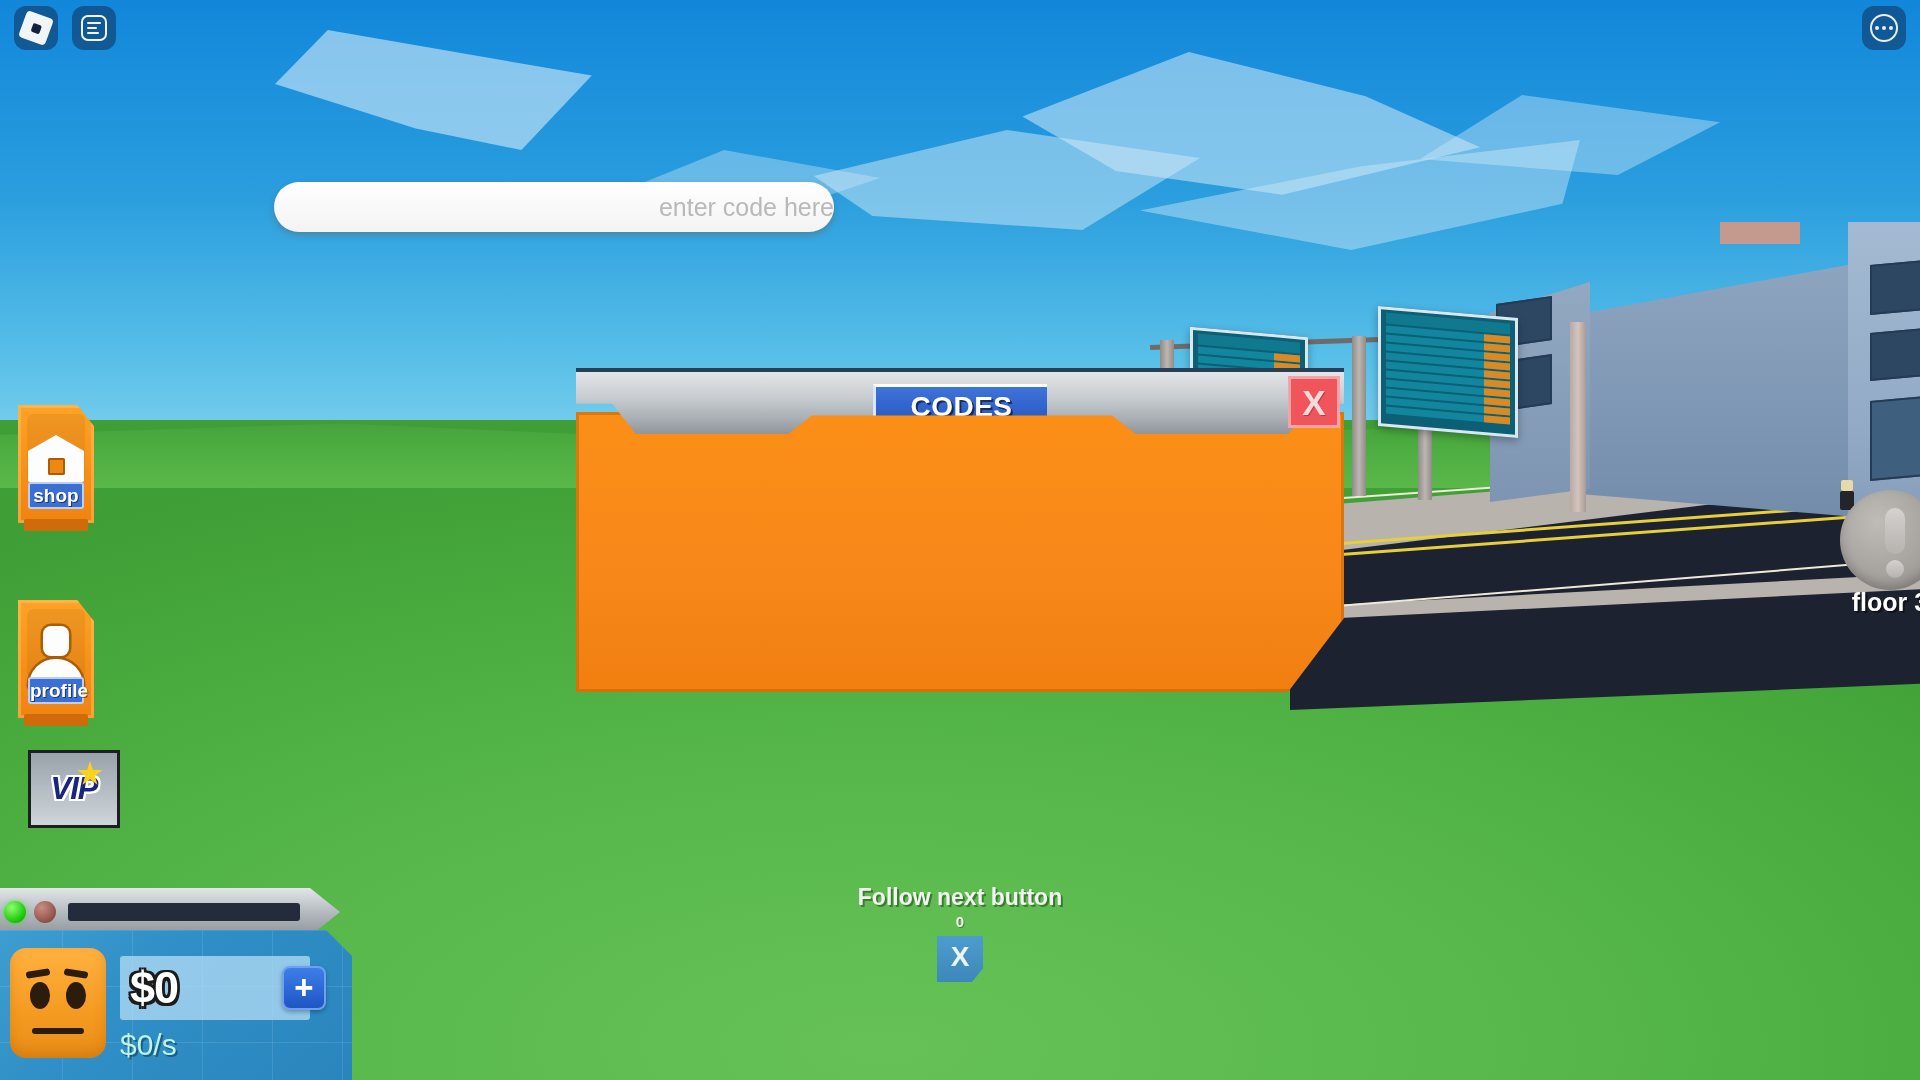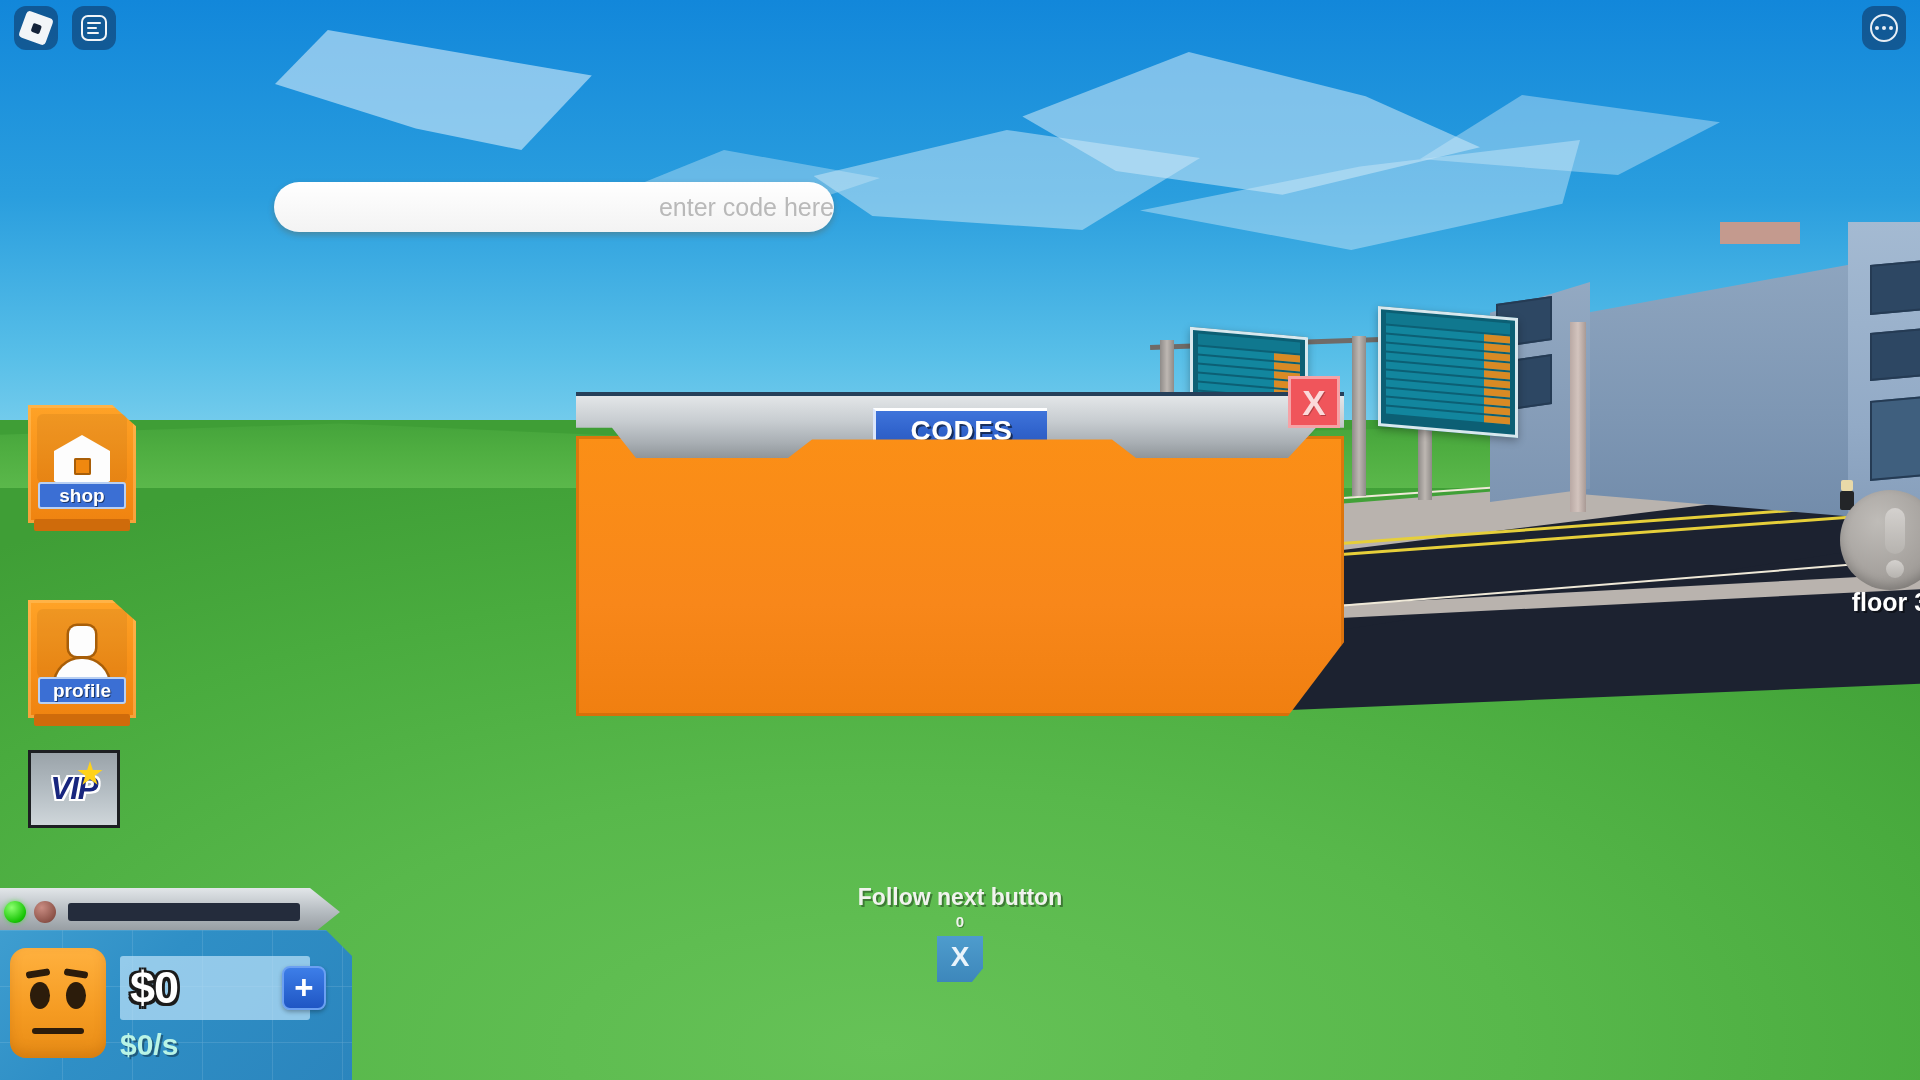--- a/index.html
+++ b/index.html
@@ -162,21 +162,21 @@
   .sheet span { display:block; height:2px; background:#f2f5f8; border-radius:1px; }
   .sheet span:nth-child(1){width:100%} .sheet span:nth-child(2){width:72%} .sheet span:nth-child(3){width:86%}
   .dots-circle {
     width:28px; height:28px; border:2.5px solid #e8eef5; border-radius:50%;
     display:flex; align-items:center; justify-content:center; gap:3px;
   }
   .dots-circle i { width:4px; height:4px; border-radius:50%; background:#e8eef5; display:block; }
 
   
   .side-btn {
-    position:absolute; left:28px; width:108px; height:118px; cursor:pointer;padding-left:42px;
+    position:absolute; left:18px; width:76px; height:118px; cursor:pointer;padding-left:42px;
   }
   .side-btn .plate {
     position:absolute; inset:0;
     background:linear-gradient(180deg,#ffa327 0%,#f78f17 58%,#ef8310 100%);
     clip-path:polygon(0 0, 78% 0, 100% 18%, 100% 100%, 0 100%);
     box-shadow:inset 0 0 0 3px rgba(255,200,110,.45);
   }
   .side-btn .inner {
     position:absolute; left:9px; top:9px; right:9px; bottom:40px;
     background:rgba(0,0,0,.06);
@@ -283,21 +283,21 @@
       0 -2.5px 0 #1b1b1b, 0 2.5px 0 #1b1b1b, -2.5px 0 0 #1b1b1b, 2.5px 0 0 #1b1b1b;
   }
   .cash-plus {
     position:absolute; left:290px; top:36px; width:44px; height:44px; border-radius:8px;
     background:linear-gradient(180deg,#3d7ee8,#1f56c4); border:2px solid #6ba0f2;
     color:#fff; font-size:33px; font-weight:bold; line-height:39px; text-align:center;
     cursor:pointer; box-shadow:0 2px 4px rgba(0,0,0,.3);
   }
   .cash-rate {
     position:absolute; left:128px; top:98px;
-    font-size:30px; font-weight:bold; color:#b9f4e6;
+    font-size:30px; font-weight:normal; color:#b9f4e6;
     text-shadow:2px 2px 0 rgba(0,0,0,.35);
   }
 
   
   .center-status { position:absolute; left:0; top:884px; width:1920px; text-align:center; }
   .cs-title {
     font-size:23px; font-weight:bold; color:#f1f3ee;
     text-shadow:2px 2px 0 rgba(0,0,0,.35);
   }
   .cs-count {
@@ -306,21 +306,21 @@
   }
   .cs-chip {
     display:inline-block; margin-top:6px; width:46px; height:46px;
     background:linear-gradient(180deg,#4e9ccd,#3d87bb);
     clip-path:polygon(0 0, 100% 0, 100% 70%, 76% 100%, 0 100%);
     color:#eaf4fb; font-size:28px; font-weight:bold; line-height:42px;
     cursor:pointer;
   }
 
   
-  .dialog { position:absolute; left:576px; top:392px; width:873px; height:324px;text-decoration:underline; }
+  .dialog { position:absolute; left:576px; top:368px; width:873px; height:324px;text-decoration:underline; }
   .dlg-titlebar {
     position:absolute; left:0; top:0; width:768px; height:66px;
     background:linear-gradient(180deg,#e3e6e8 0%,#c8cdd1 40%,#a8aeb3 76%,#8f9599 100%);
     clip-path:polygon(
       0 0, 768px 0,
       768px 54%, 740px 54%, 712px 100%, 560px 100%,
       536px 72%, 236px 72%, 212px 100%, 60px 100%, 36px 54%, 0 54%
     );
     border-top:4px solid #26405a;
     filter:drop-shadow(0 3px 4px rgba(0,0,0,.35));

